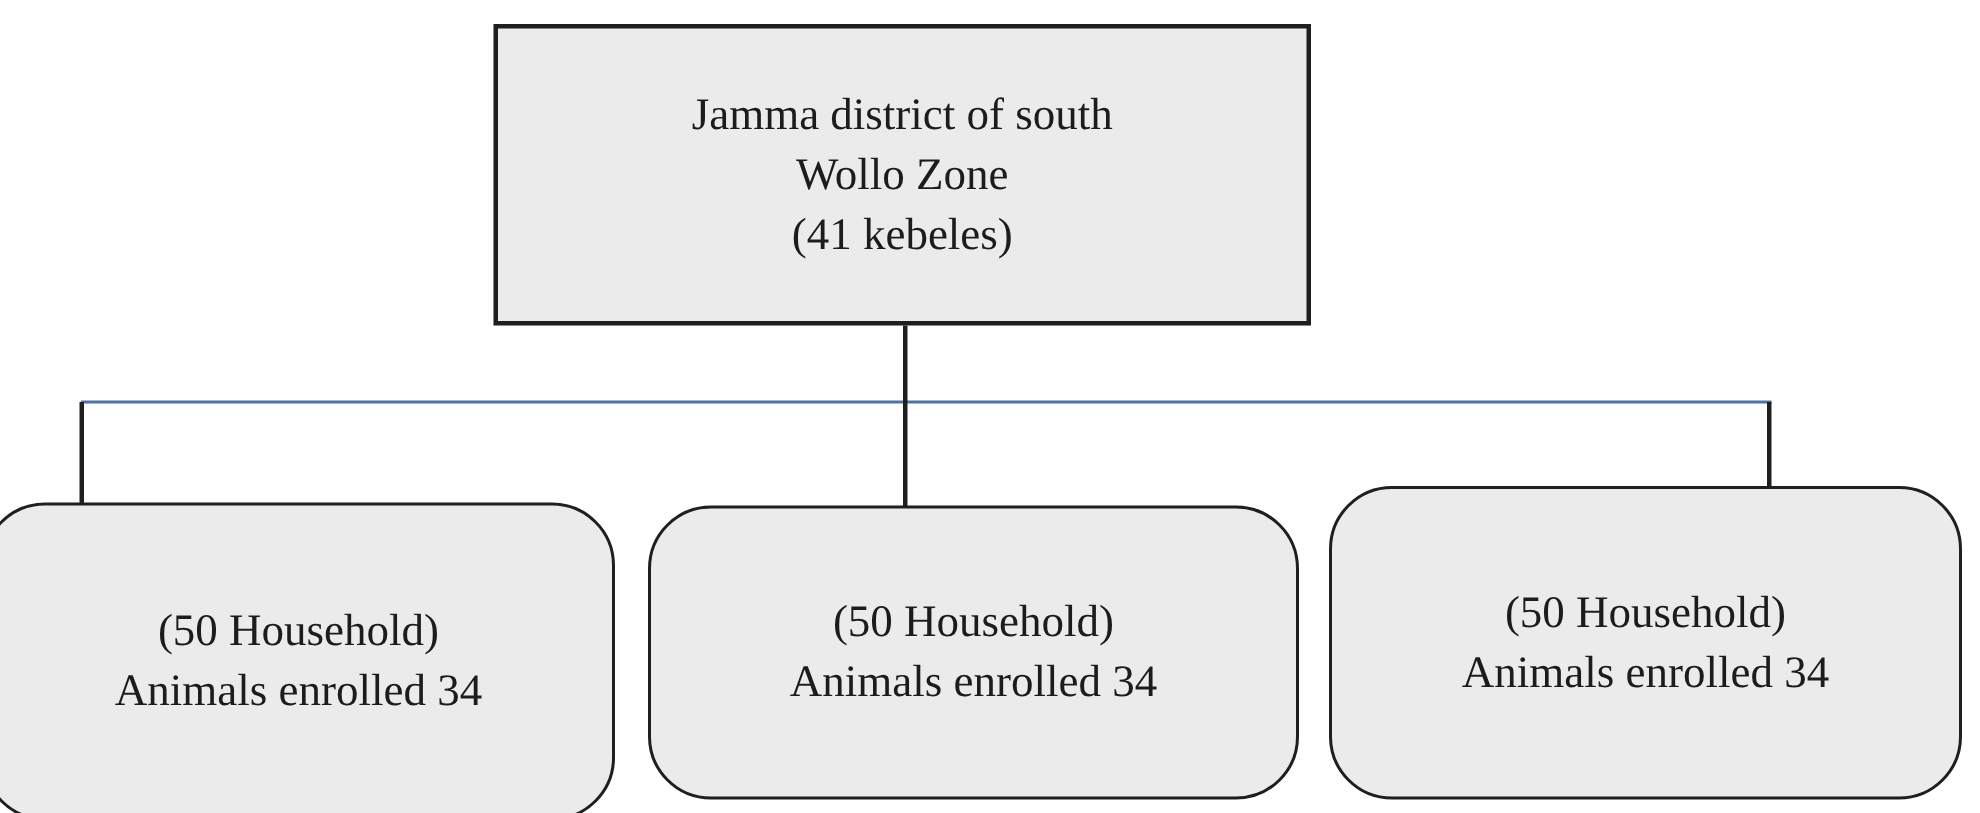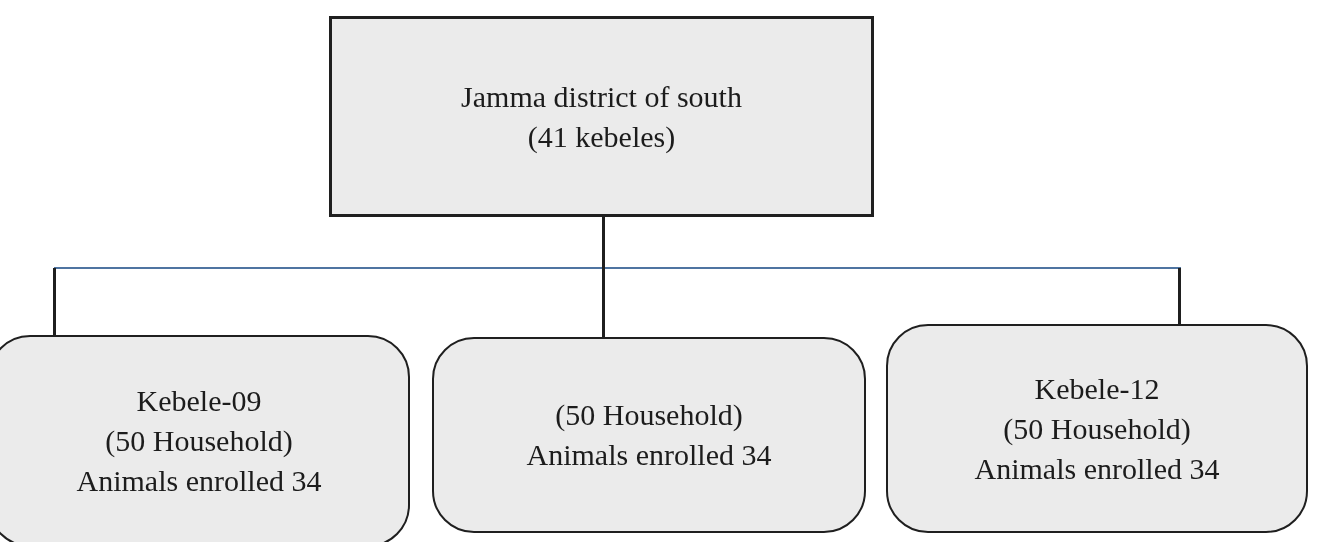--- a/index.html
+++ b/index.html
@@ -79,38 +79,37 @@
   .conn-left-drop   { left: 53px;  top: 268px; height: 68px;  }
   .conn-right-drop  { left: 1178px;top: 268px; height: 57px;  }
 </style>
 </head>
 <body>
 
 <div class="canvas" style="--bg: #ffffff; --box-fill: #ebebeb; --box-border: #1f1f1f; --connector: #1f1f1f; --connector-h: #4f74a1; --text: #1c1c1c;">
 
   <div class="node root">
     <span class="node-line">Jamma district of south</span>
+    <span class="node-line">Wollo Zone</span>
     <span class="node-line">(41 kebeles)</span>
   </div>
 
   <div class="connector h conn-horizontal"></div>
   <div class="connector v conn-root-drop"></div>
   <div class="connector v conn-left-drop"></div>
   <div class="connector v conn-right-drop"></div>
 
   <div class="node child child-1">
-    <span class="node-line">Kebele-09</span>
     <span class="node-line">(50 Household)</span>
     <span class="node-line">Animals enrolled 34</span>
   </div>
 
   <div class="node child child-2">
     <span class="node-line">(50 Household)</span>
     <span class="node-line">Animals enrolled 34</span>
   </div>
 
   <div class="node child child-3">
-    <span class="node-line">Kebele-12</span>
     <span class="node-line">(50 Household)</span>
     <span class="node-line">Animals enrolled 34</span>
   </div>
 
 </div>
 
 </body></html>

